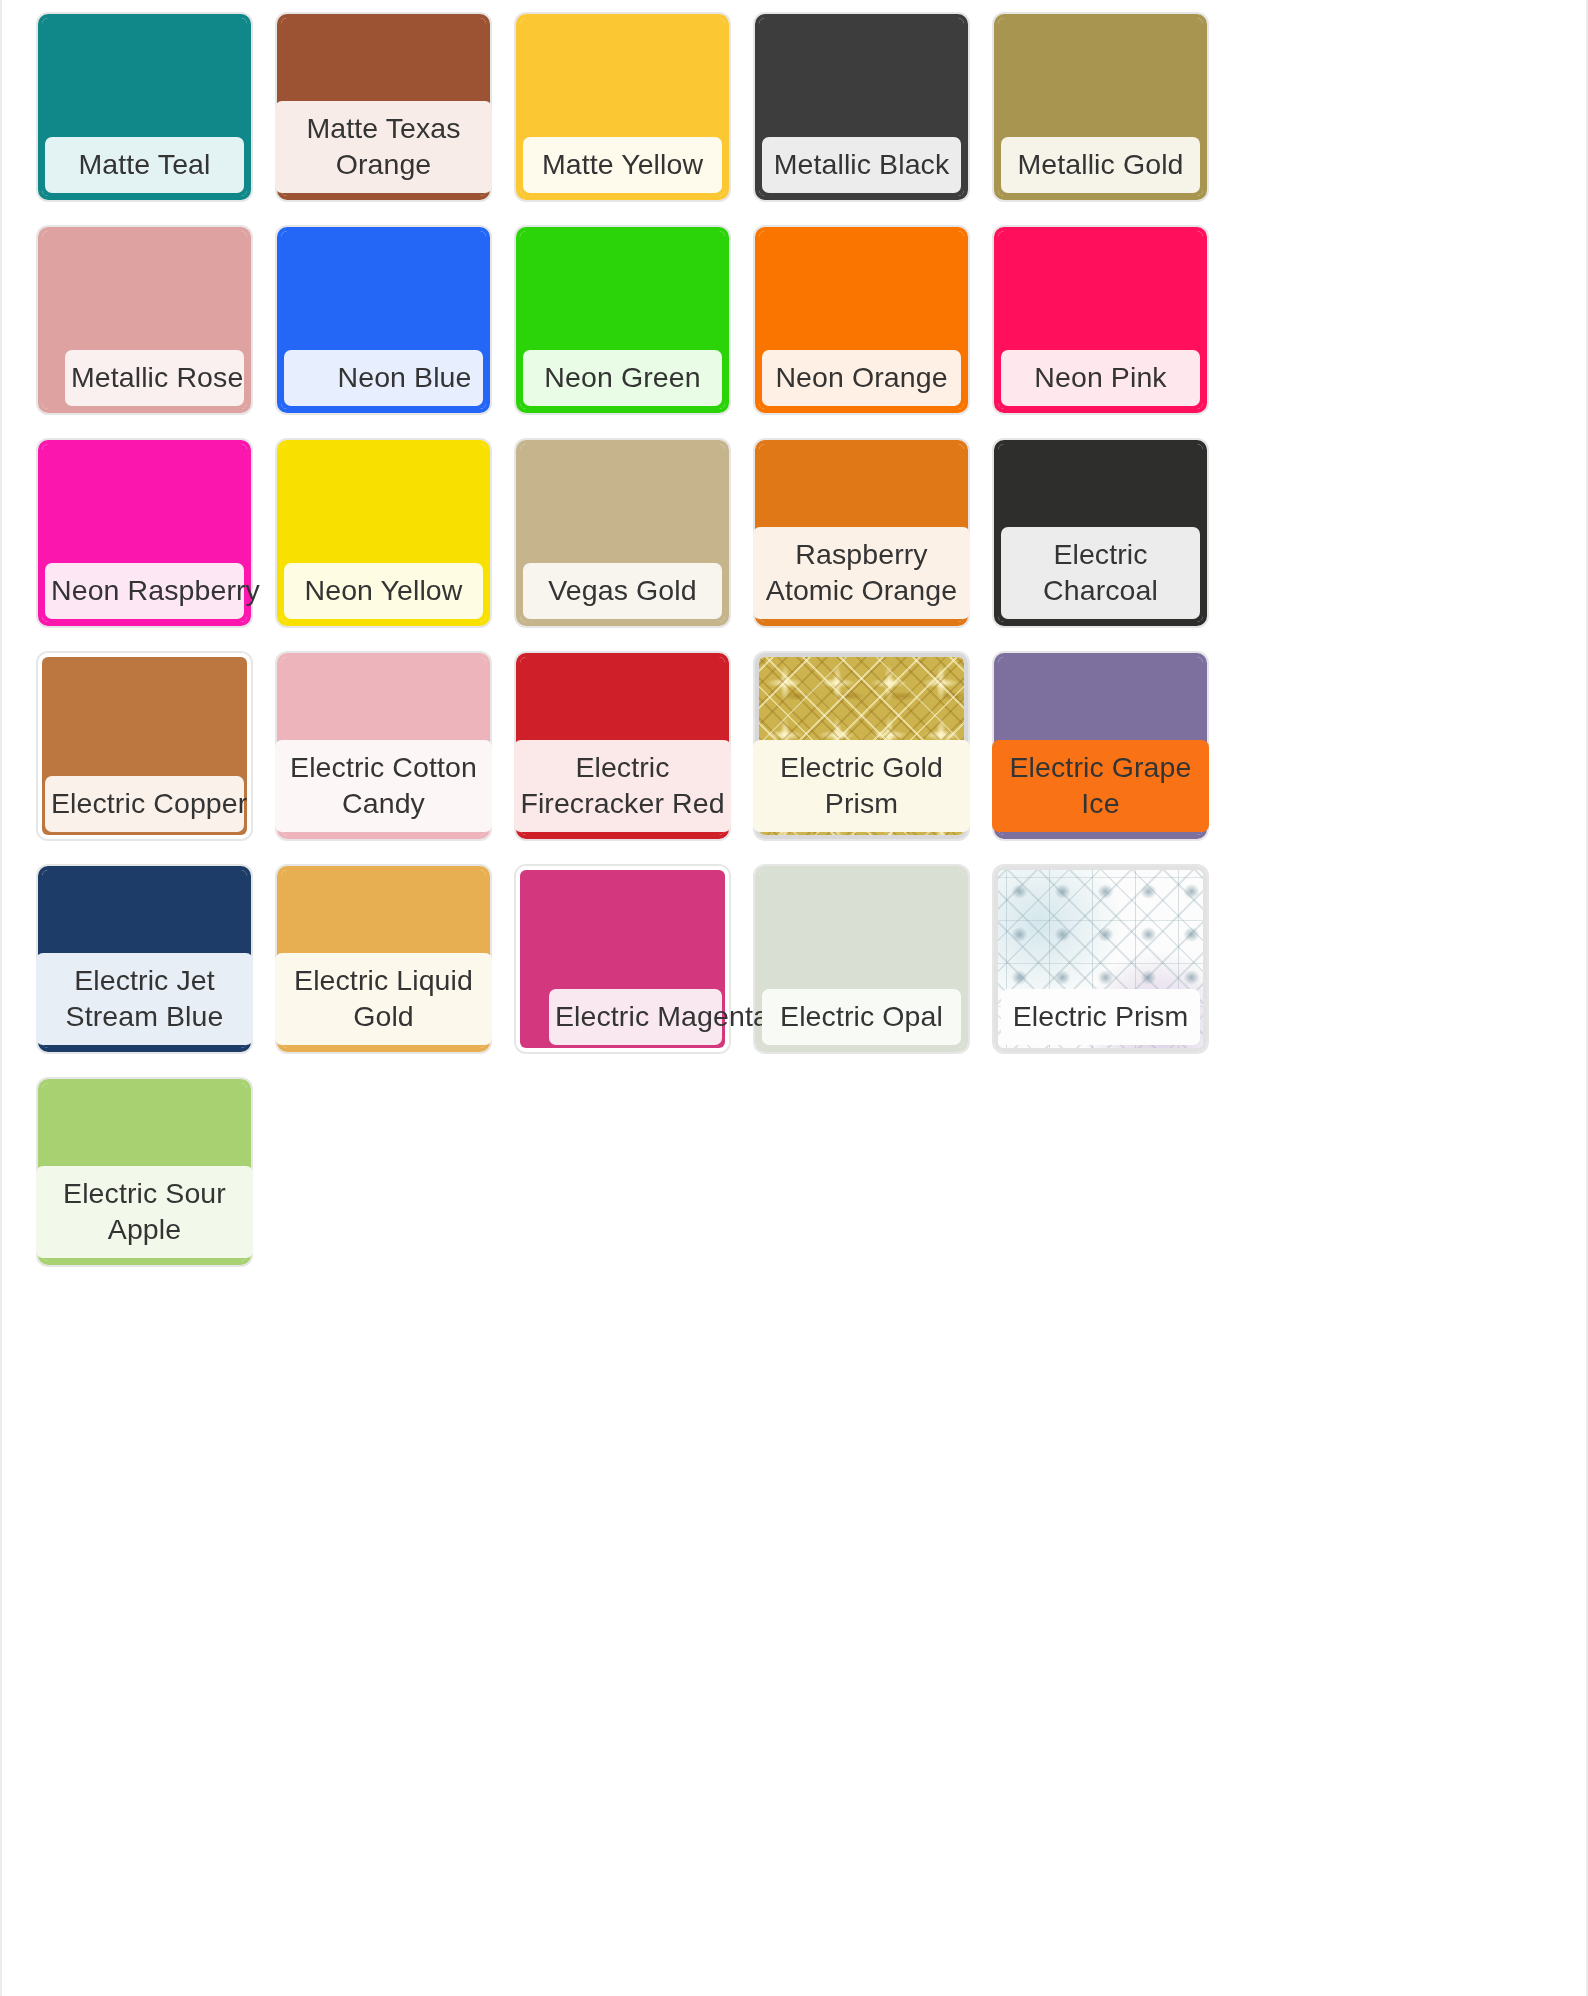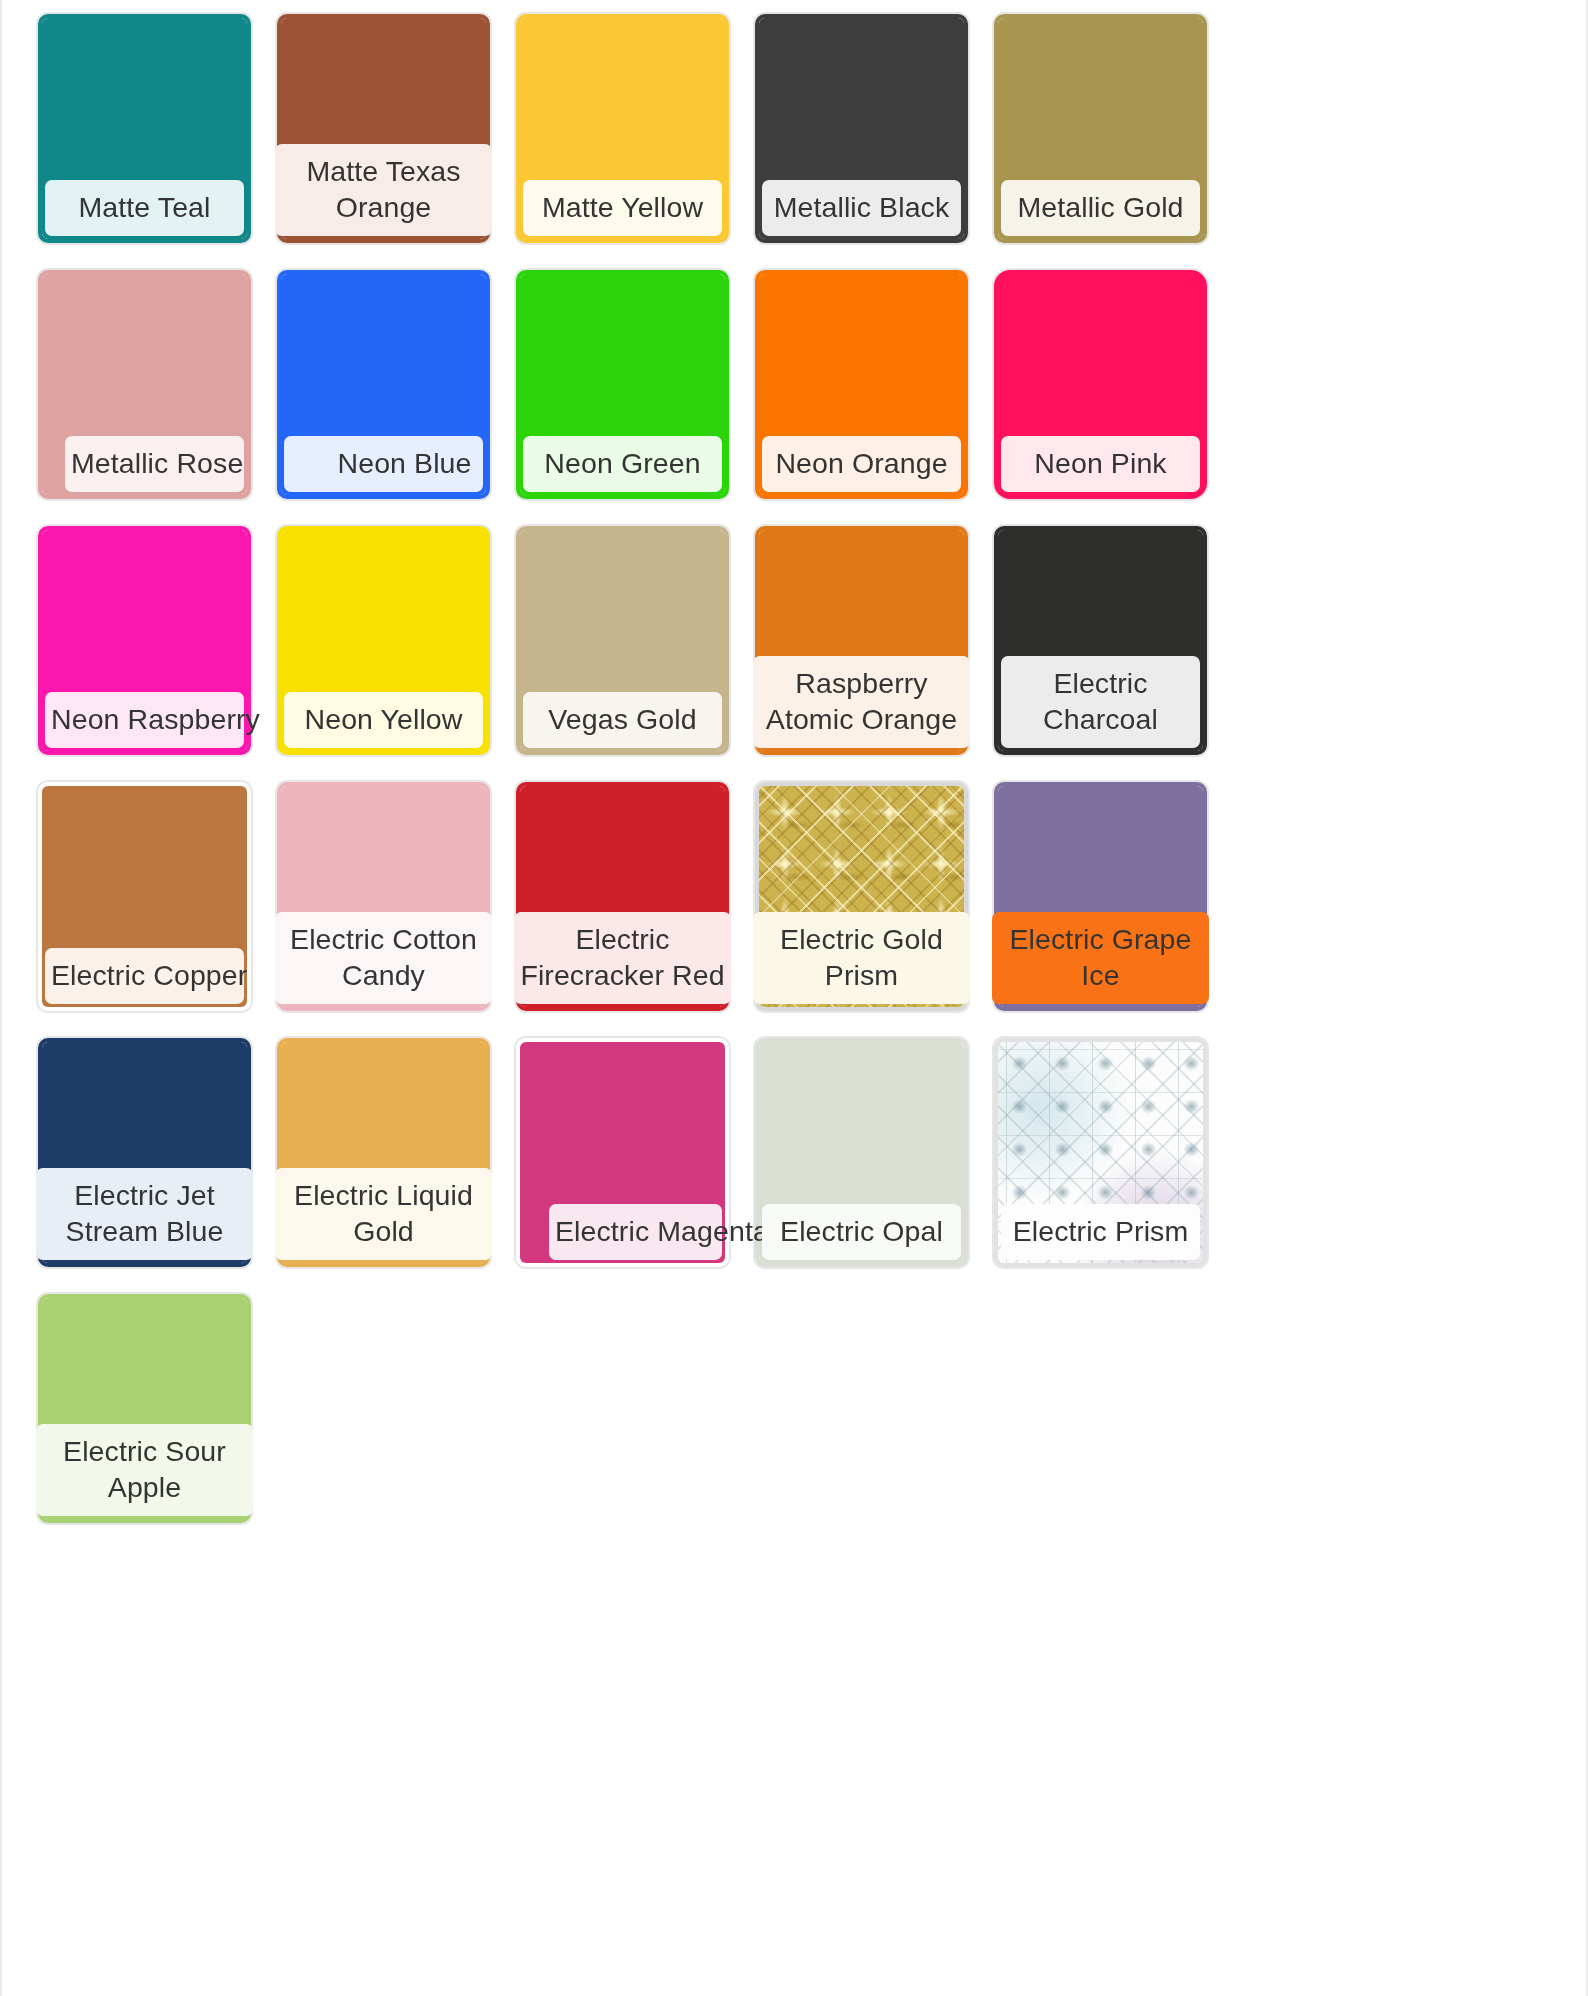--- a/index.html
+++ b/index.html
@@ -31,21 +31,21 @@
     display: grid;
     grid-template-columns: repeat(5, 213px);
     column-gap: 26px;
     row-gap: 27px;
   }
 
   
   .swatch {
     position: relative;
     width: 213px;
-    height: 229px;
+    height: 186px;
     border-radius: 10px;
     border: 4px solid transparent;
     background-clip: padding-box;
     display: flex;
     flex-direction: column;
     justify-content: flex-end;
     box-shadow: 0 0 0 2px #e6e6e6;
     overflow: visible;
   }
   .swatch-fill {
@@ -158,21 +158,21 @@
       <div class="swatch-label" style="background: rgb(231, 238, 254); padding-left: 48px;">Neon Blue</div>
     </div>
     <div class="swatch" style="border-color: rgb(42, 212, 8); box-shadow: rgb(230, 230, 230) 0px 0px 0px 2px;">
       <div class="swatch-fill" style="background: rgb(42, 212, 8);"></div>
       <div class="swatch-label" style="background: rgb(233, 252, 229);">Neon Green</div>
     </div>
     <div class="swatch" style="border-color: rgb(250, 117, 0); box-shadow: rgb(230, 230, 230) 0px 0px 0px 2px;">
       <div class="swatch-fill" style="background: rgb(250, 117, 0);"></div>
       <div class="swatch-label" style="background: rgb(254, 240, 228);">Neon Orange</div>
     </div>
-    <div class="swatch" style="border-color: rgb(255, 15, 92); box-shadow: rgb(230, 230, 230) 0px 0px 0px 2px; border-radius: 16px;">
+    <div class="swatch" style="border-color: rgb(255, 15, 92); box-shadow: rgb(230, 230, 230) 0px 0px 0px 2px;">
       <div class="swatch-fill" style="background: rgb(255, 15, 92);"></div>
       <div class="swatch-label" style="background: rgb(255, 231, 238);">Neon Pink</div>
     </div>
     <div class="swatch" style="border-color: rgb(251, 23, 174); box-shadow: rgb(230, 230, 230) 0px 0px 0px 2px;">
       <div class="swatch-fill" style="background: rgb(251, 23, 174);"></div>
       <div class="swatch-label" style="background: rgb(253, 231, 245);">Neon Raspberry</div>
     </div>
     <div class="swatch" style="border-color: rgb(248, 224, 0); box-shadow: rgb(230, 230, 230) 0px 0px 0px 2px;">
       <div class="swatch-fill" style="background: rgb(248, 224, 0);"></div>
       <div class="swatch-label" style="background: rgb(254, 252, 227);">Neon Yellow</div>

